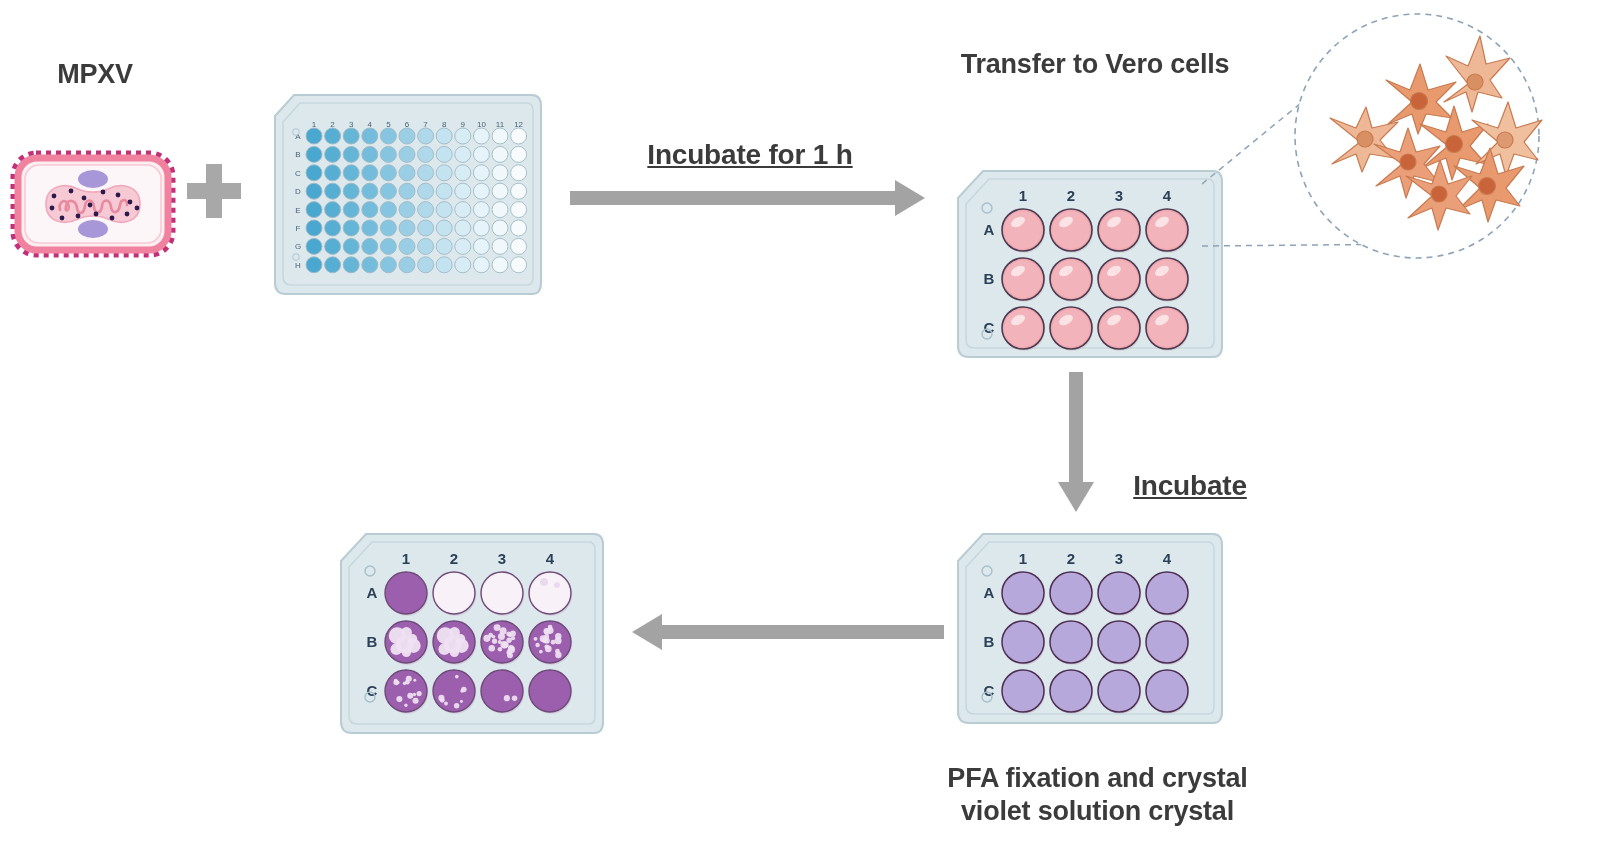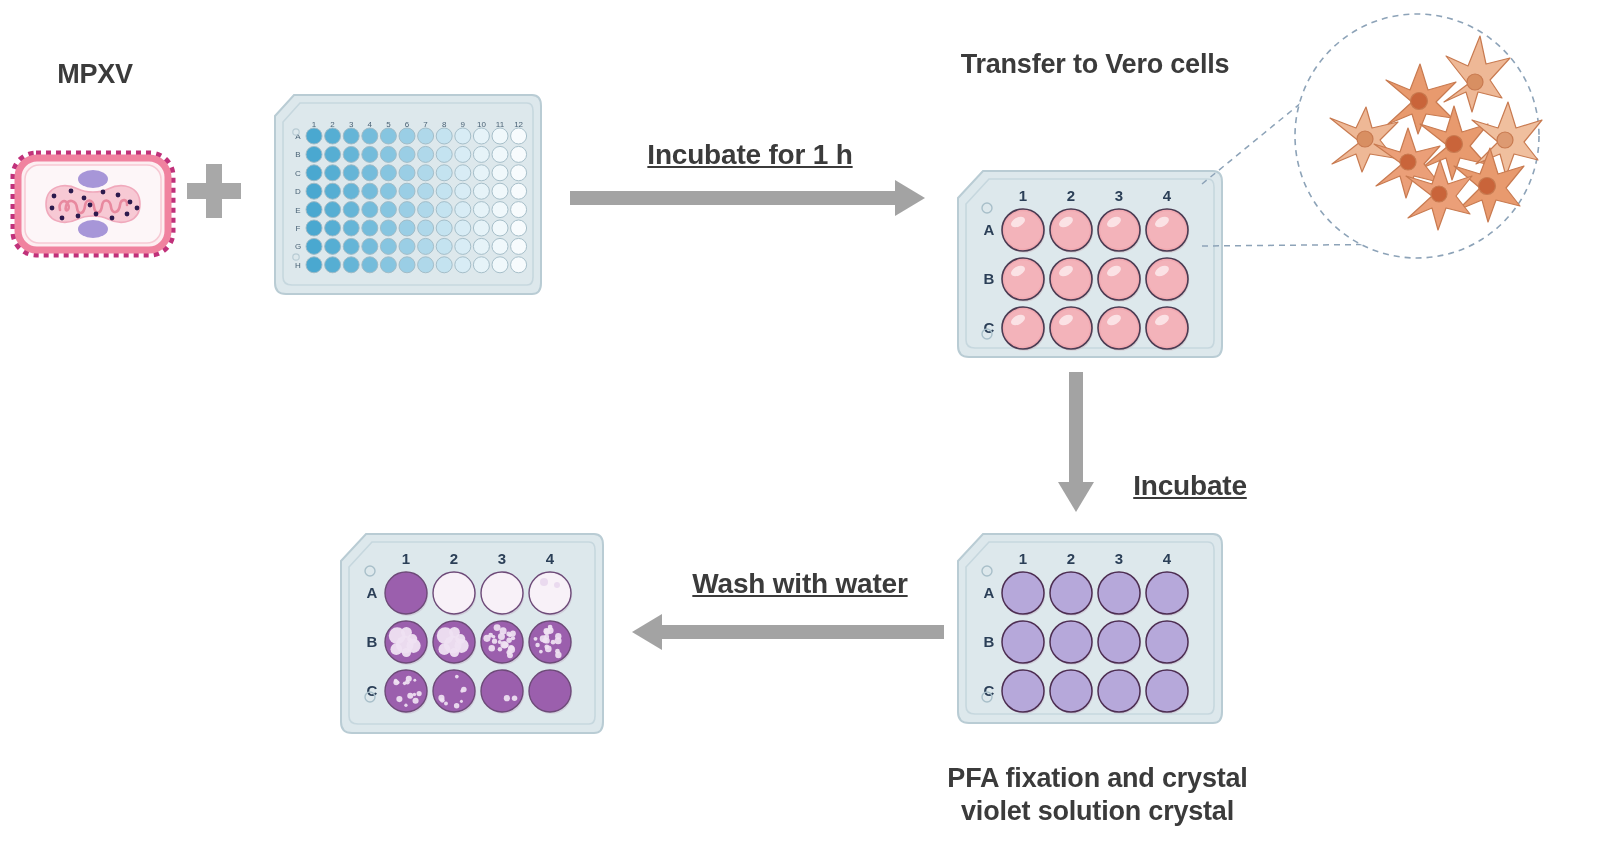--- a/index.html
+++ b/index.html
@@ -104,21 +104,20 @@
 
   <div class="label lg" style="left:0px; top:58px; width:190px;text-align:center;">MPXV</div>
 
 
   <div class="label lg" style="left:905px; top:48px; width:380px;">Transfer to Vero cells</div>
 
   <div class="label md" style="left:585px; top:138px; width:330px;">Incubate for 1 h</div>
 
   <div class="label md" style="left:1100px; top:422px; width:180px;margin-top:47px;">Incubate</div>
 
-  <div class="label md" style="left:655px; top:567px; width:290px;">Wash with water</div>
 
   <div class="label lg" style="left:905px; top:762px; width:385px;">PFA fixation and crystal
 violet solution crystal</div>
 
 
   <div class="plus" style="left:183px; top:160px;">
     <svg width="62" height="62" viewBox="0 0 62 62" aria-hidden="true">
       <path d="M23 4 h16 v19 h19 v16 h-19 v19 h-16 v-19 h-19 v-16 h19 z" fill="#a8a8a8"></path>
     </svg>
   </div>

